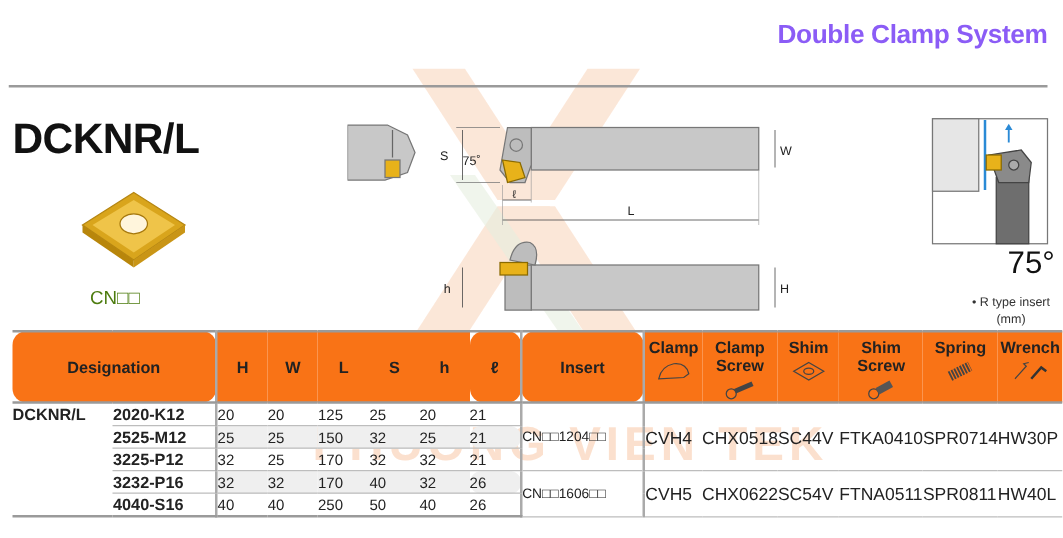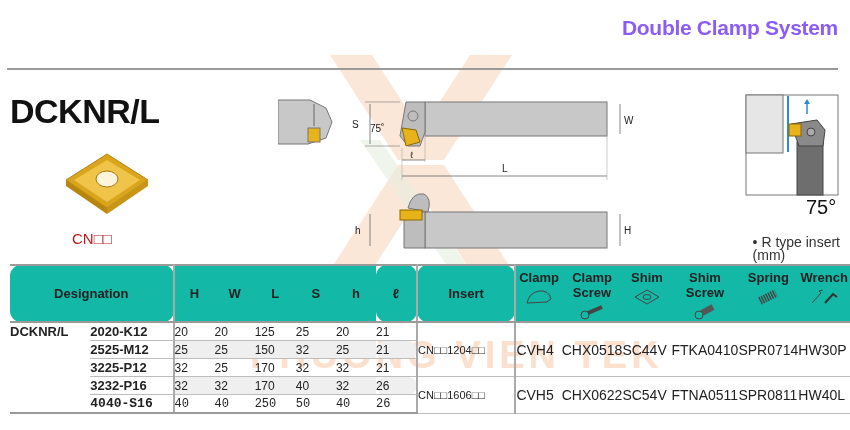--- a/index.html
+++ b/index.html
@@ -1,28 +1,28 @@
 <!DOCTYPE html>
 <html><head>
 <meta charset="utf-8">
 <style>
   html,body{margin:0;padding:0;background:#fff;}
   body{width:850px;height:430px;position:relative;overflow:hidden;font-family:"Liberation Sans",sans-serif;color:#222;}
   .abs{position:absolute;}
   .title{right:12px;top:16px;font-size:21px;font-weight:bold;color:#8b5cf6;letter-spacing:-0.3px;}
   .rule{left:7px;right:12px;top:68px;height:2px;background:#9a9a9a;}
   .model{left:10px;top:92px;font-size:34px;font-weight:bold;color:#111;letter-spacing:-0.5px;}
-  .insert-label{left:72px;top:230px;font-size:15px;color:#b91c1c;}
+  .insert-label{left:72px;top:230px;font-size:15px;color:#4d7c0f;}
   .watermark{left:0;top:0;width:850px;height:430px;pointer-events:none;}
-  .rtype{right:10px;top:236px;font-size:14px;color:#333;text-align:left;line-height:13px;margin-left:48px;}
-  .deg{left:806px;top:196px;font-size:20px;color:#111;}
+  .rtype{right:10px;top:236px;font-size:10px;color:#333;text-align:center;line-height:13px;margin-left:48px;}
+  .deg{left:806px;top:196px;font-size:25px;color:#111;}
   table.spec{position:absolute;left:10px;top:264px;border-collapse:collapse;font-size:12px;}
-  table.spec th{background:#14b8a6;font-weight:bold;font-size:13px;color:#222;height:44px;border-top:2px solid #9a9a9a;border-bottom:2px solid #9a9a9a;}
+  table.spec th{background:#f97316;font-weight:bold;font-size:13px;color:#222;height:44px;border-top:2px solid #9a9a9a;border-bottom:2px solid #9a9a9a;}
   table.spec td{height:17px;padding:0;text-align:left;border-bottom:1px solid #bdbdbd;}
-  table.spec tr:last-child td{border-bottom:2px solid #9a9a9a;font-family:Liberation Mono, monospace;}
+  table.spec tr:last-child td{border-bottom:2px solid #9a9a9a;}
   .vsep{border-right:2px solid #aaa;border-radius:11px;}
   .desg-a{font-weight:bold;font-size:13px;text-align:left !important;padding-left:0 !important;width:84px;border-bottom:none !important;}
   .desg-b{font-weight:bold;font-size:13px;text-align:left !important;width:90px;margin-left:24px;}
   .shade td.num{background:#efefef;}
   .num{width:43px;}
   .ins{width:100px;font-size:11px;}
   .part{font-size:14px;}
   .acc-head{font-size:9px;font-weight:bold;vertical-align:top;padding-top:4px;}
   .acc-head svg{display:block;margin:4px auto 0;}
 </style>

